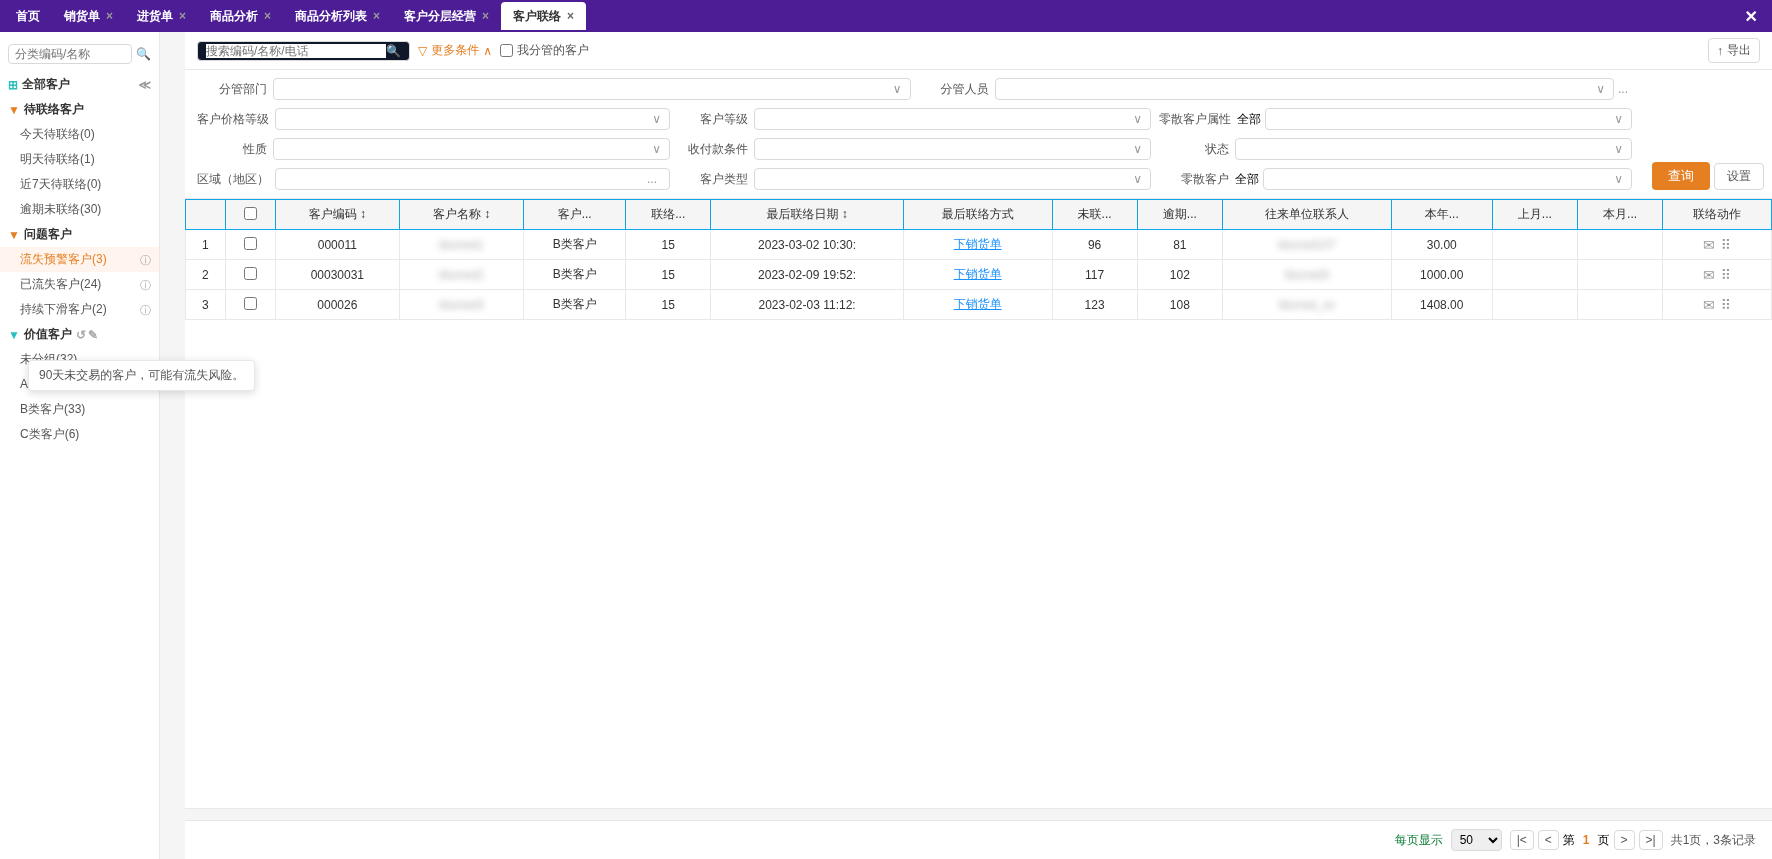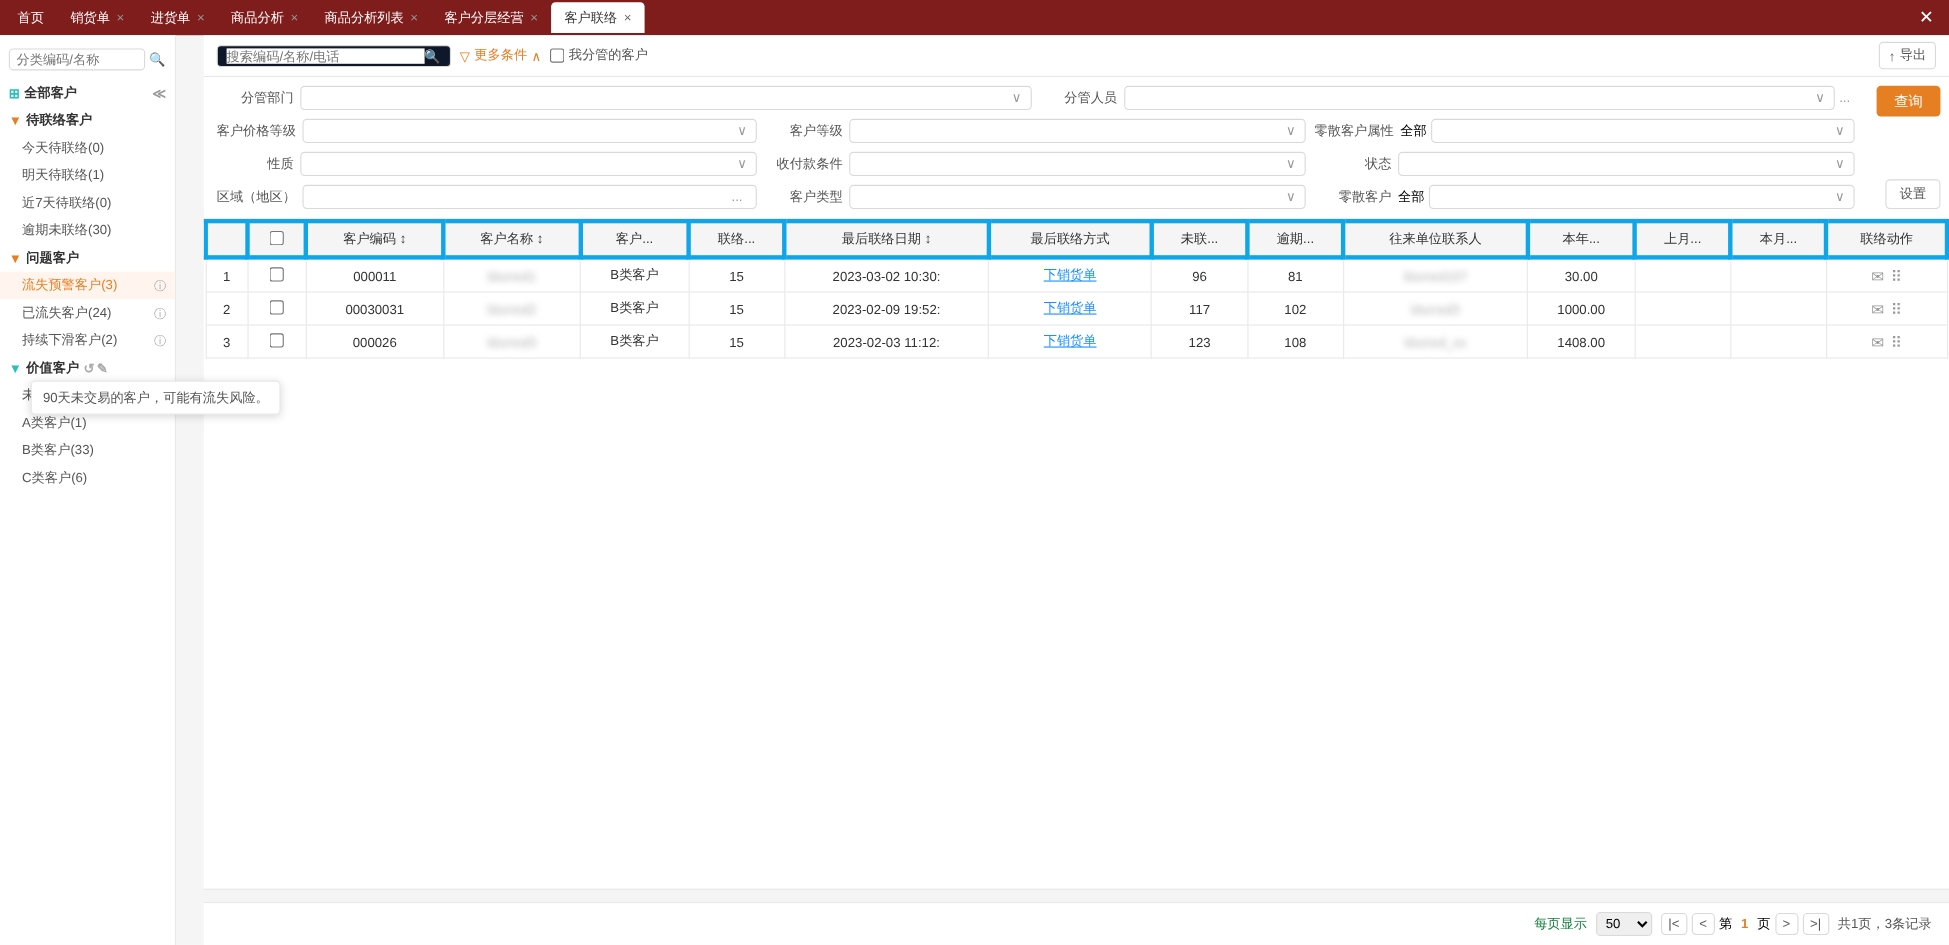--- a/index.html
+++ b/index.html
@@ -1,24 +1,25 @@
 <!DOCTYPE html>
 <html><head>
   <meta charset="utf-8">
   <style>
     * { box-sizing: border-box; margin: 0; padding: 0; font-family: 'Microsoft YaHei', Arial, sans-serif; font-size: 12px; }
     body { background: #f5f5f5; overflow: hidden; }
 
     
     .top-tabs {
       display: flex;
-      background: #7f1d1d;
+      background: #4c1d95;
       height: 32px;
       align-items: center;
       padding: 0 4px;
+      font-weight: bold;
     }
     .top-tabs .tab {
       display: flex;
       align-items: center;
       padding: 0 12px;
       height: 28px;
       color: #fff;
       cursor: pointer;
       font-size: 13px;
       white-space: nowrap;
@@ -250,21 +251,21 @@
       overflow: auto;
       background: #fff;
     }
     .data-table {
       width: 100%;
       border-collapse: collapse;
       font-size: 12px;
     }
     .data-table th {
       background: #f5f5f5;
-      border: 4px solid #0ea5e9;
+      border: 1px solid #0ea5e9;
       padding: 6px 8px;
       text-align: center;
       white-space: nowrap;
       color: #333;
       font-weight: normal;
     }
     .data-table th.sortable {
       cursor: pointer;
     }
     .data-table td {
@@ -345,45 +346,45 @@
     
     .tooltip-box {
       position: absolute;
       background: #fff;
       border: 1px solid #e8e8e8;
       border-radius: 4px;
       padding: 6px 10px;
       color: #555;
       font-size: 12px;
       box-shadow: 0 2px 8px rgba(0,0,0,0.15);
-      top: 346px;
+      top: 360px;
       left: 28px;
       z-index: 100;
       white-space: nowrap;
     }
 
     
     .filter-query-wrap {
       background: #fff;
       border-bottom: 1px solid #e8e8e8;
     }
     .filter-query-inner {
       display: flex;
     }
     .filter-fields-col {
       flex: 1;
       padding: 8px 12px;
     }
     .filter-actions-col {
       display: flex;
-      flex-direction: column;
+      flex-direction: row;
       gap: 4px;
       padding: 8px 8px;
       align-items: flex-end;
-      justify-content: space-between;
+      justify-content: flex-end;
     }
   </style>
 </head>
 <body>
 
 <div class="top-tabs">
   <div class="tab">
     <span>首页</span>
   </div>
   <div class="tab">

